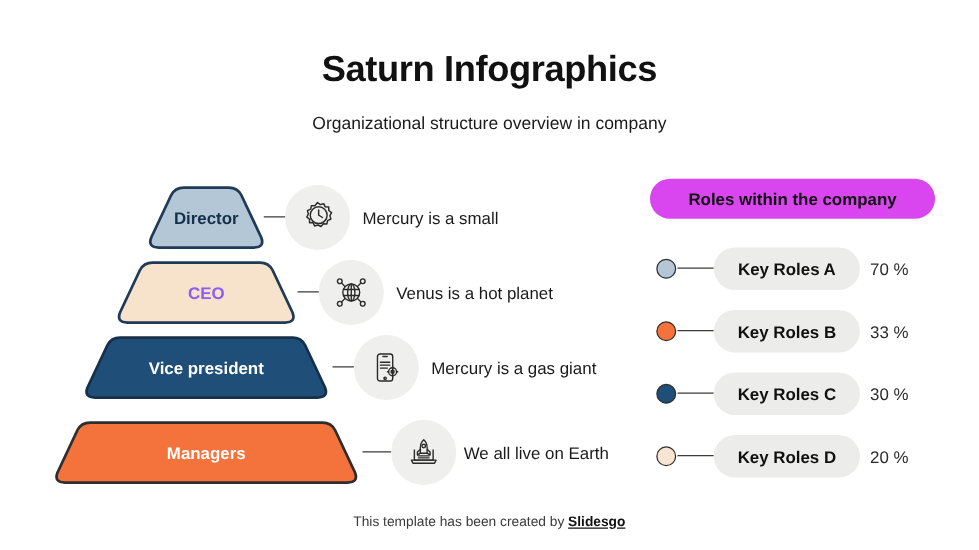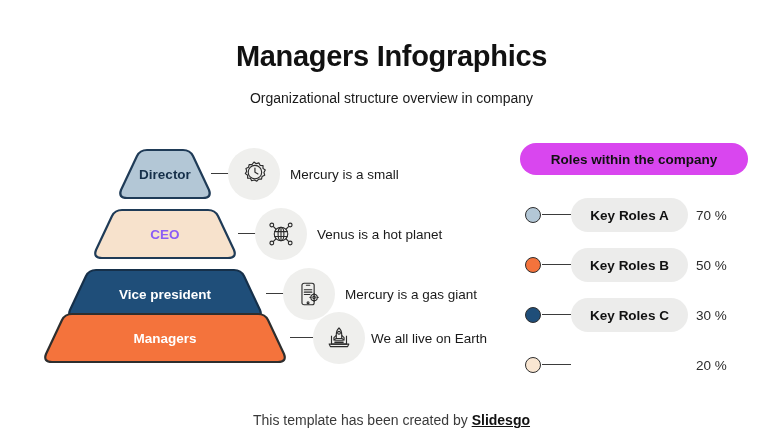--- a/index.html
+++ b/index.html
@@ -184,33 +184,33 @@
     color: #2b2b2b;
   }
 
   
   .footer {
     position: absolute;
     left: 0;
     top: 412px;
     width: 783px;
     text-align: center;
-    font-size: 14px;
+    font-size: 11px;
     color: #3a3a3a;
   }
   .footer b {
     font-weight: bold;
     text-decoration: underline;
     color: #111111;
   }
 </style>
 </head>
 <body>
 
-<div class="title">Managers Infographics</div>
+<div class="title">Saturn Infographics</div>
 <div class="subtitle">Organizational structure overview in company</div>
 
 <div class="pyramid">
 
   <div class="level-row" style="top:8px;">
     <div class="trapz-wrap" style="left:117px; width:96px;">
       <svg class="trapz" viewBox="0 0 96 52" preserveAspectRatio="none">
         <path d="M 20 8 Q 23 2 30 2 L 66 2 Q 73 2 76 8 L 92 42 Q 95 50 86 50 L 10 50 Q 1 50 4 42 Z" fill="#b3c7d6" stroke="#1f3b57" stroke-width="2.2" stroke-linejoin="round"></path>
       </svg>
       <div class="trapz-label" style="color:#16304a;">Director</div>
@@ -270,21 +270,21 @@
           <path d="M11 11.5 H19 M11 14 H19 M11 16.5 H17" stroke-linecap="round"></path>
           <circle cx="21.4" cy="19.6" r="3.4"></circle>
           <circle cx="21.4" cy="19.6" r="1.3"></circle>
           <path d="M21.4 15.2 V16.2 M21.4 23.0 V24.0 M17 19.6 H18 M24.8 19.6 H25.8" stroke-linecap="round"></path>
         </g>
       </svg>
     </div>
     <div class="desc" style="left:345px;">Mercury is a gas giant</div>
   </div>
 
-  <div class="level-row" style="top:172px;">
+  <div class="level-row" style="top:196px;">
     <div class="trapz-wrap" style="left:38px; width:254px;">
       <svg class="trapz" viewBox="0 0 254 52" preserveAspectRatio="none">
         <path d="M 24 8 Q 27 2 34 2 L 220 2 Q 227 2 230 8 L 246 42 Q 249 50 240 50 L 14 50 Q 5 50 8 42 Z" fill="#f4733c" stroke="#2e2e2e" stroke-width="2.2" stroke-linejoin="round"></path>
       </svg>
       <div class="trapz-label" style="color:#ffffff;">Managers</div>
     </div>
     <div class="connector" style="left:290px; width:23px;"></div>
     <div class="icon-bubble" style="left:313px;">
       <svg width="30" height="30" viewBox="0 0 32 32">
         <g fill="none" stroke="#2b2b2b" stroke-width="1.2">
@@ -310,33 +310,34 @@
     <div class="dot" style="background:#b3c7d6;"></div>
     <div class="role-line"></div>
     <div class="role-pill">Key Roles A</div>
     <div class="role-pct">70 %</div>
   </div>
 
   <div class="role-row" style="top:108px;">
     <div class="dot" style="background:#f4733c;"></div>
     <div class="role-line"></div>
     <div class="role-pill">Key Roles B</div>
-    <div class="role-pct">50 %</div>
+    <div class="role-pct">33 %</div>
   </div>
 
   <div class="role-row" style="top:158px;">
     <div class="dot" style="background:#1f4e79;"></div>
     <div class="role-line"></div>
     <div class="role-pill">Key Roles C</div>
     <div class="role-pct">30 %</div>
   </div>
 
   <div class="role-row" style="top:208px;">
     <div class="dot" style="background:#f9e6d2;"></div>
     <div class="role-line"></div>
+    <div class="role-pill">Key Roles D</div>
     <div class="role-pct">20 %</div>
   </div>
 
 </div>
 
 <div class="footer">
   <span>This template has been created by </span><b>Slidesgo</b>
 </div>
 
 </body></html>

